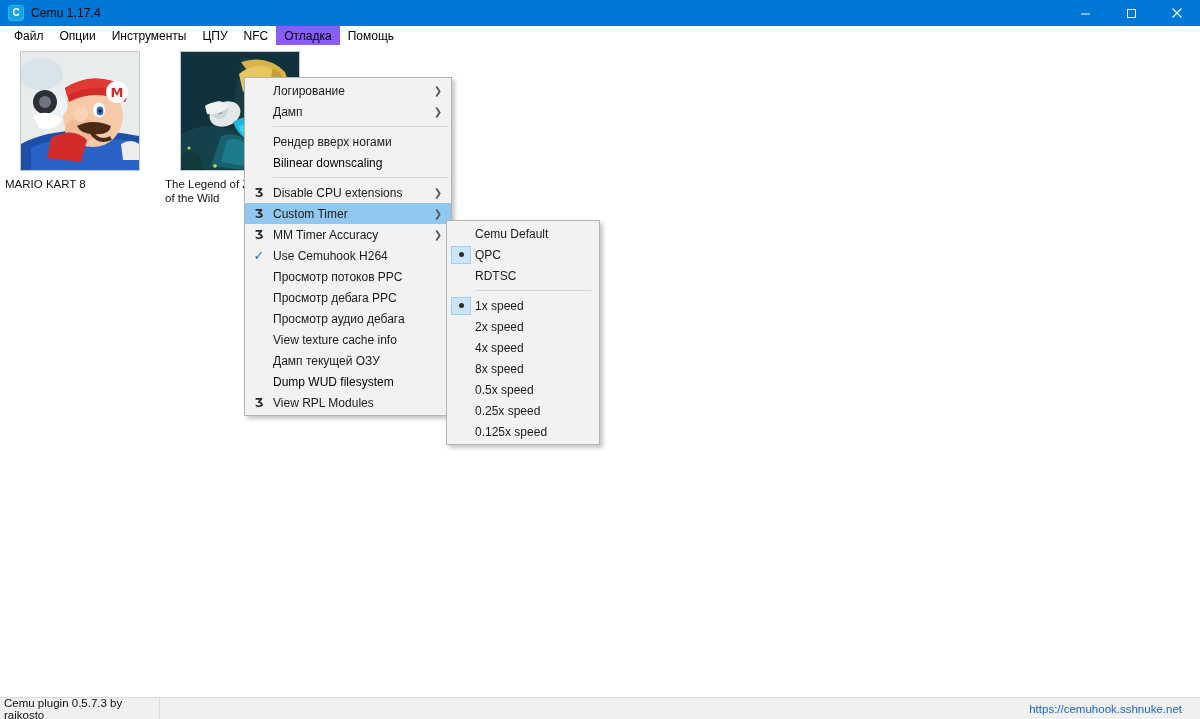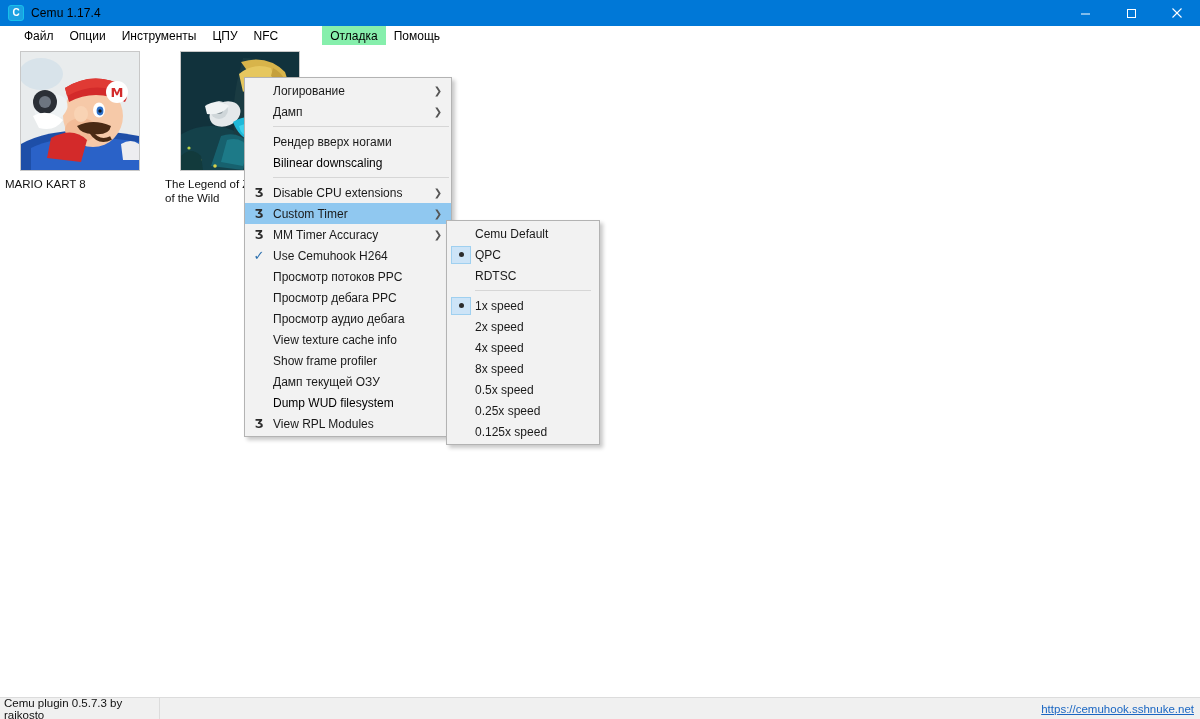--- a/index.html
+++ b/index.html
@@ -58,35 +58,34 @@
   }
   .win-btn svg { display: block; }
 
   
   .menubar {
     height: 19px;
     background: #ffffff;
     display: flex;
     align-items: stretch;
     flex: 0 0 19px;
-    padding-left: 16px;
+    padding-left: 6px;
     position: relative;
     z-index: 5;
   }
   .menubar-item {
     padding: 0 8px;
     display: flex;
     align-items: center;
     font-size: 12px;
     color: #000000;
     white-space: nowrap;
   }
   .menubar-item.active {
-    background: #86efac;
-    margin-left: 36px;
+    background: #8b5cf6;
   }
 
   
   .content {
     position: relative;
     flex: 1 1 auto;
     background: #ffffff;
     overflow: hidden;
   }
   .game-grid {
@@ -228,22 +227,21 @@
     padding-left: 4px;
     width: 160px;
     border-right: 1px solid #dcdcdc;
     height: 21px;
     display: flex;
     align-items: center;
   }
   .status-spacer { flex: 1 1 auto; }
   .status-link {
     color: #1a66c2;
-    text-decoration: underline;
-    padding-right: 6px;
+    padding-right: 18px;
     white-space: nowrap;
   }
 </style>
 </head>
 <body>
 
 <div id="app">
 
   <div class="titlebar">
     <div class="title-logo">C</div>
@@ -413,25 +411,20 @@
           <div class="menu-label">Просмотр аудио дебага</div>
           <div class="menu-arrow"></div>
         </div>
         <div class="menu-item">
           <div class="menu-gutter"></div>
           <div class="menu-label">View texture cache info</div>
           <div class="menu-arrow"></div>
         </div>
         <div class="menu-item">
           <div class="menu-gutter"></div>
-          <div class="menu-label">Show frame profiler</div>
-          <div class="menu-arrow"></div>
-        </div>
-        <div class="menu-item">
-          <div class="menu-gutter"></div>
           <div class="menu-label">Дамп текущей ОЗУ</div>
           <div class="menu-arrow"></div>
         </div>
         <div class="menu-item disabled">
           <div class="menu-gutter"></div>
           <div class="menu-label">Dump WUD filesystem</div>
           <div class="menu-arrow"></div>
         </div>
         <div class="menu-item">
           <div class="menu-gutter">

